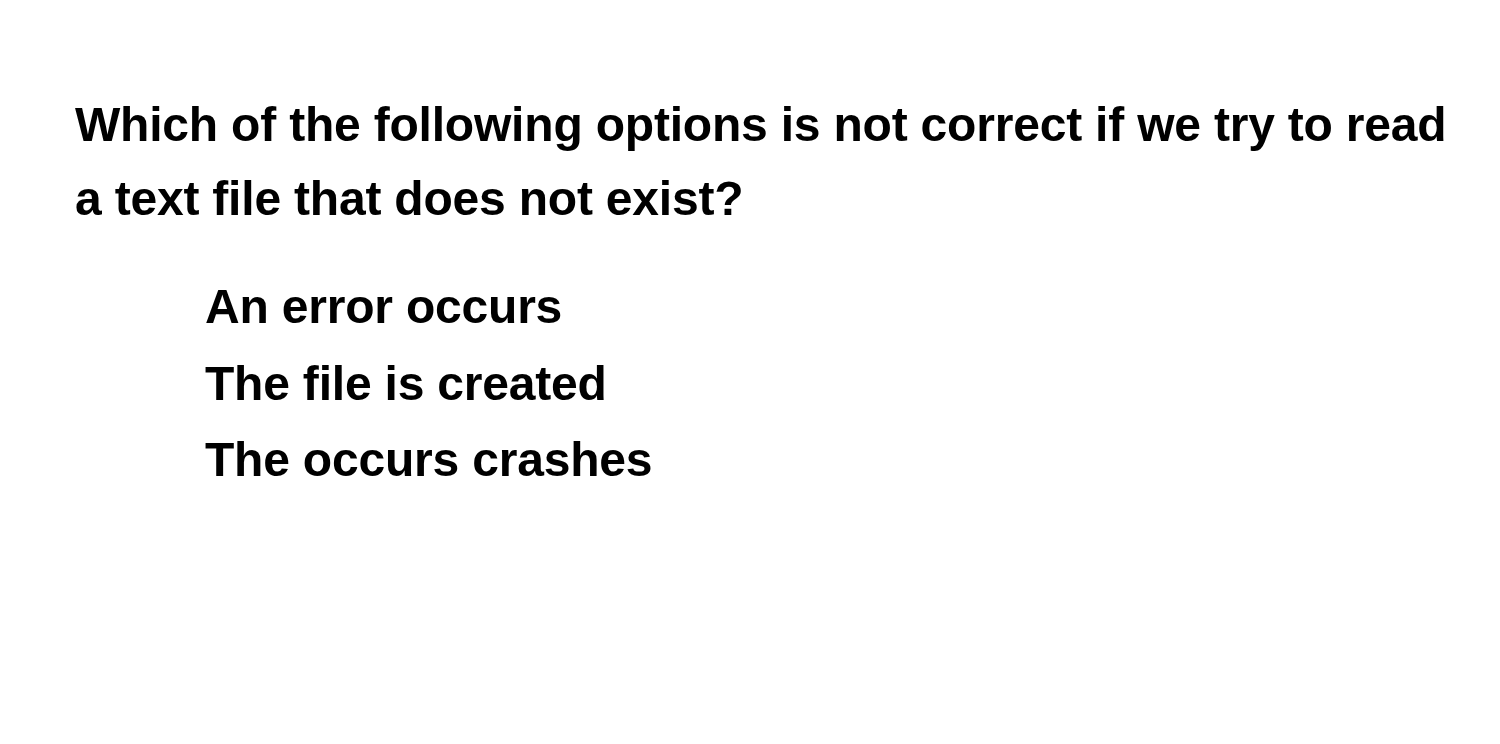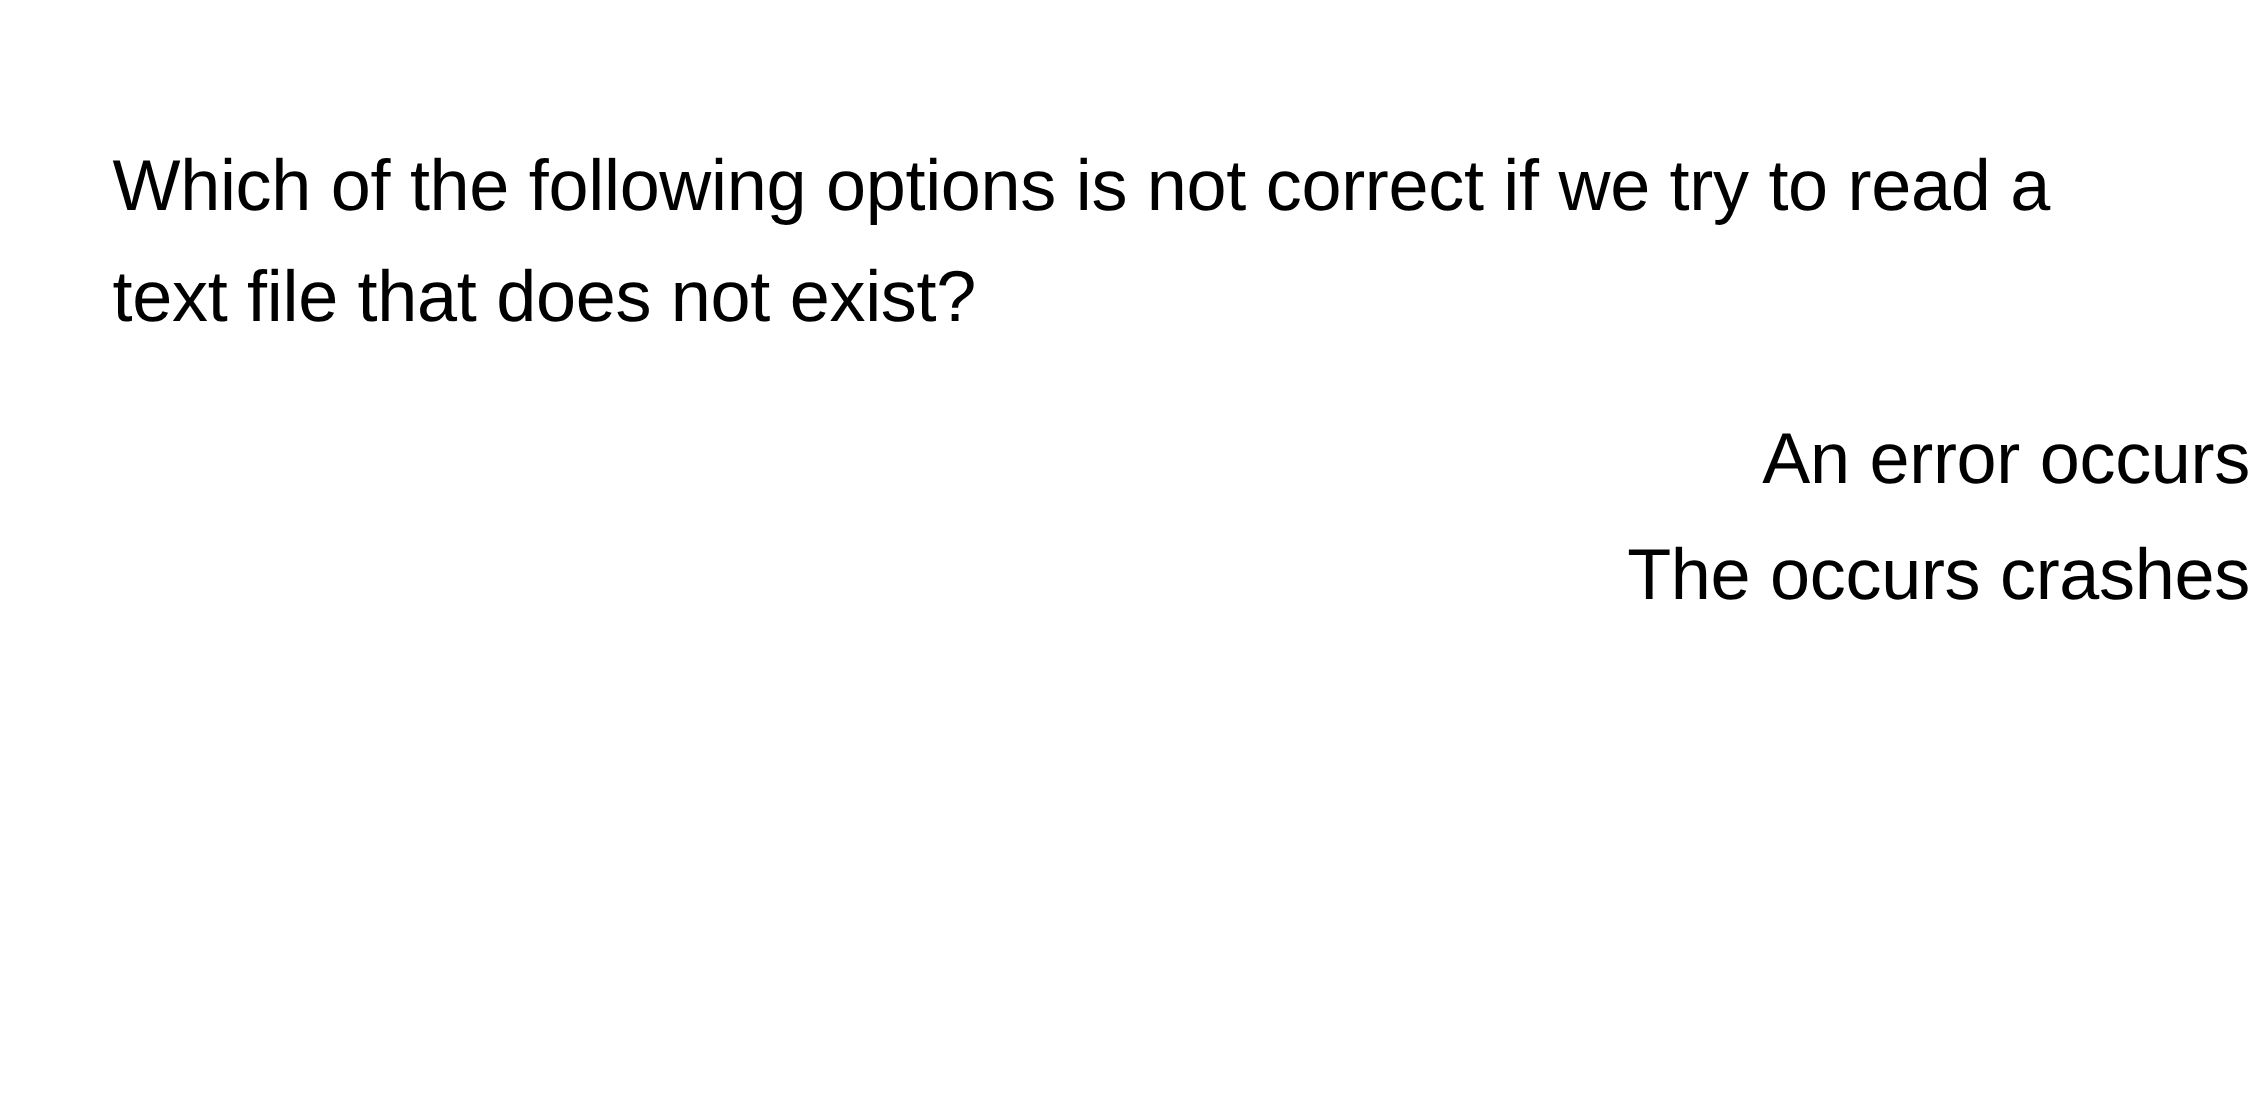--- a/index.html
+++ b/index.html
@@ -1,46 +1,47 @@
 <!DOCTYPE html>
 <html><head>
   <meta charset="utf-8">
   <style>
     * {
       margin: 0;
       padding: 0;
       box-sizing: border-box;
+      font-weight: bold;
     }
     body {
       width: 1500px;
       height: 744px;
       background: #ffffff;
       font-family: Arial, Helvetica, sans-serif;
       color: #000000;
       padding-top: 88px;
       padding-left: 75px;
     }
     .question {
       font-size: 48px;
       line-height: 1.55;
       max-width: 1380px;
       letter-spacing: -0.2px;
     }
     .options {
       margin-top: 32px;
       padding-left: 130px;
-      text-align: right;
     }
     .option {
       font-size: 48px;
       line-height: 1.6;
       letter-spacing: -0.2px;
     }
   </style>
 </head>
 <body>
 
 <div class="question">Which of the following options is not correct if we try to read a text file that does not exist?</div>
 
 <div class="options">
   <div class="option">An error occurs</div>
+  <div class="option">The file is created</div>
   <div class="option">The occurs crashes</div>
 </div>
 
 </body></html>

